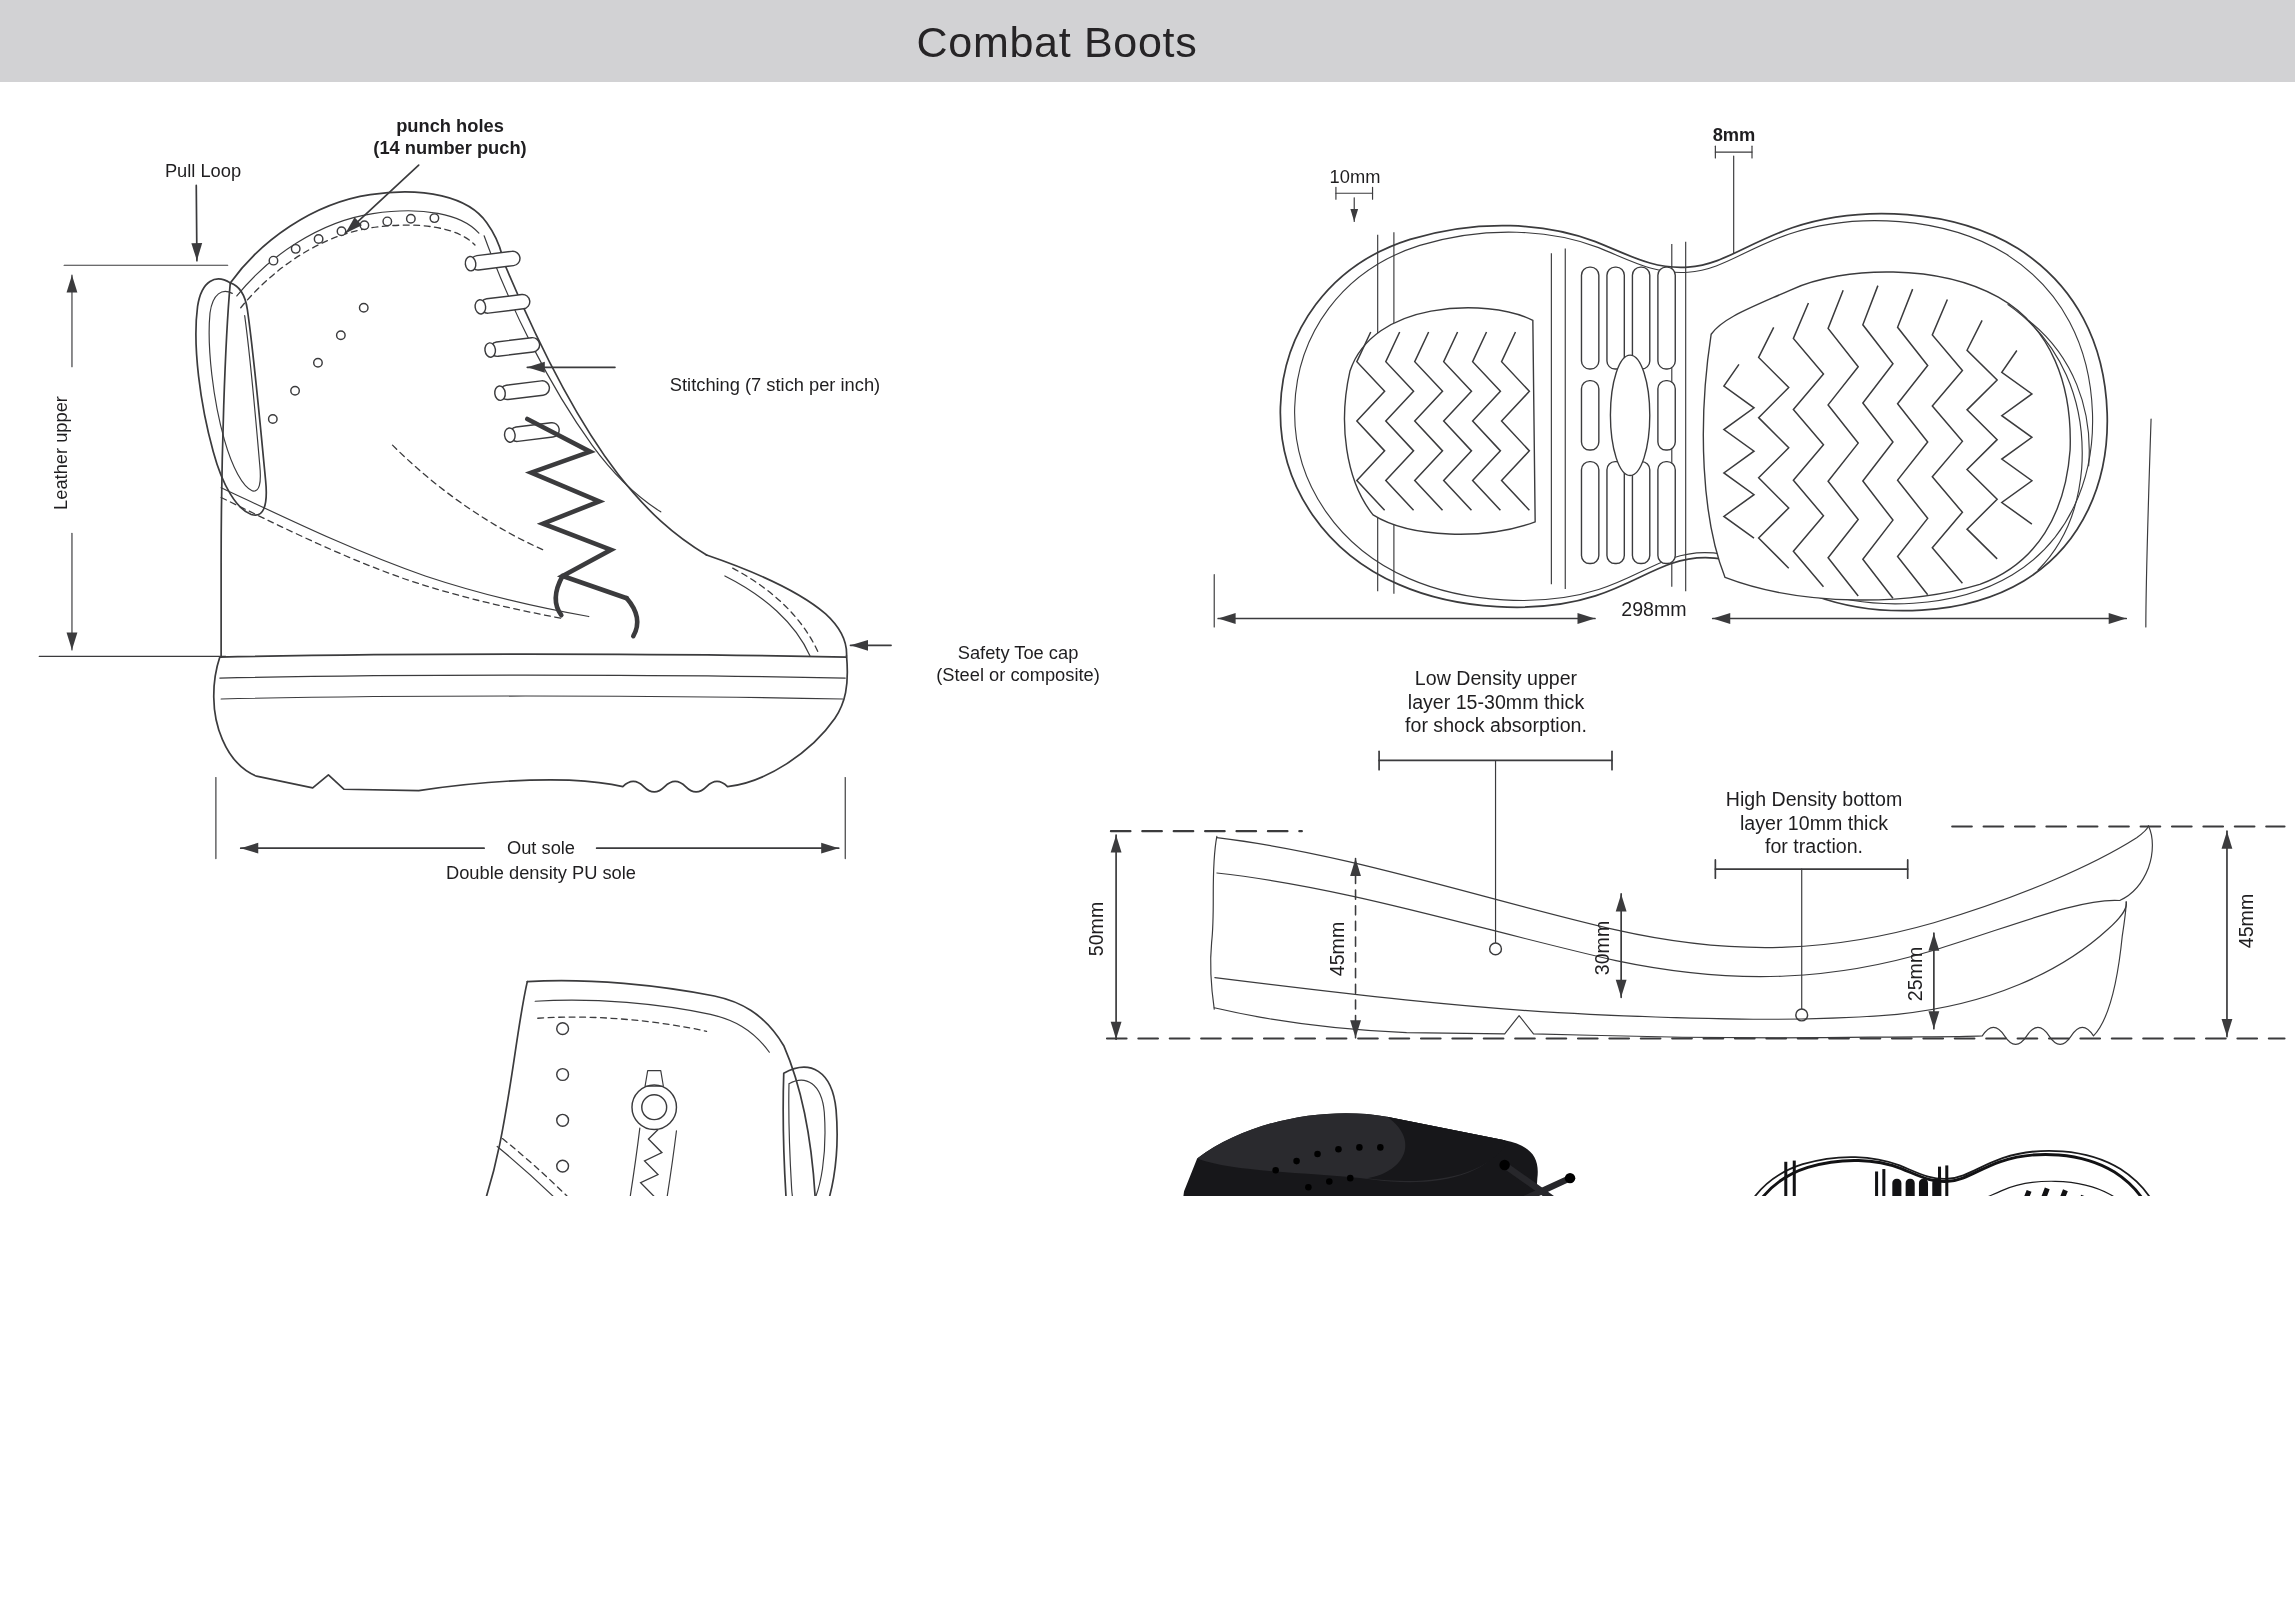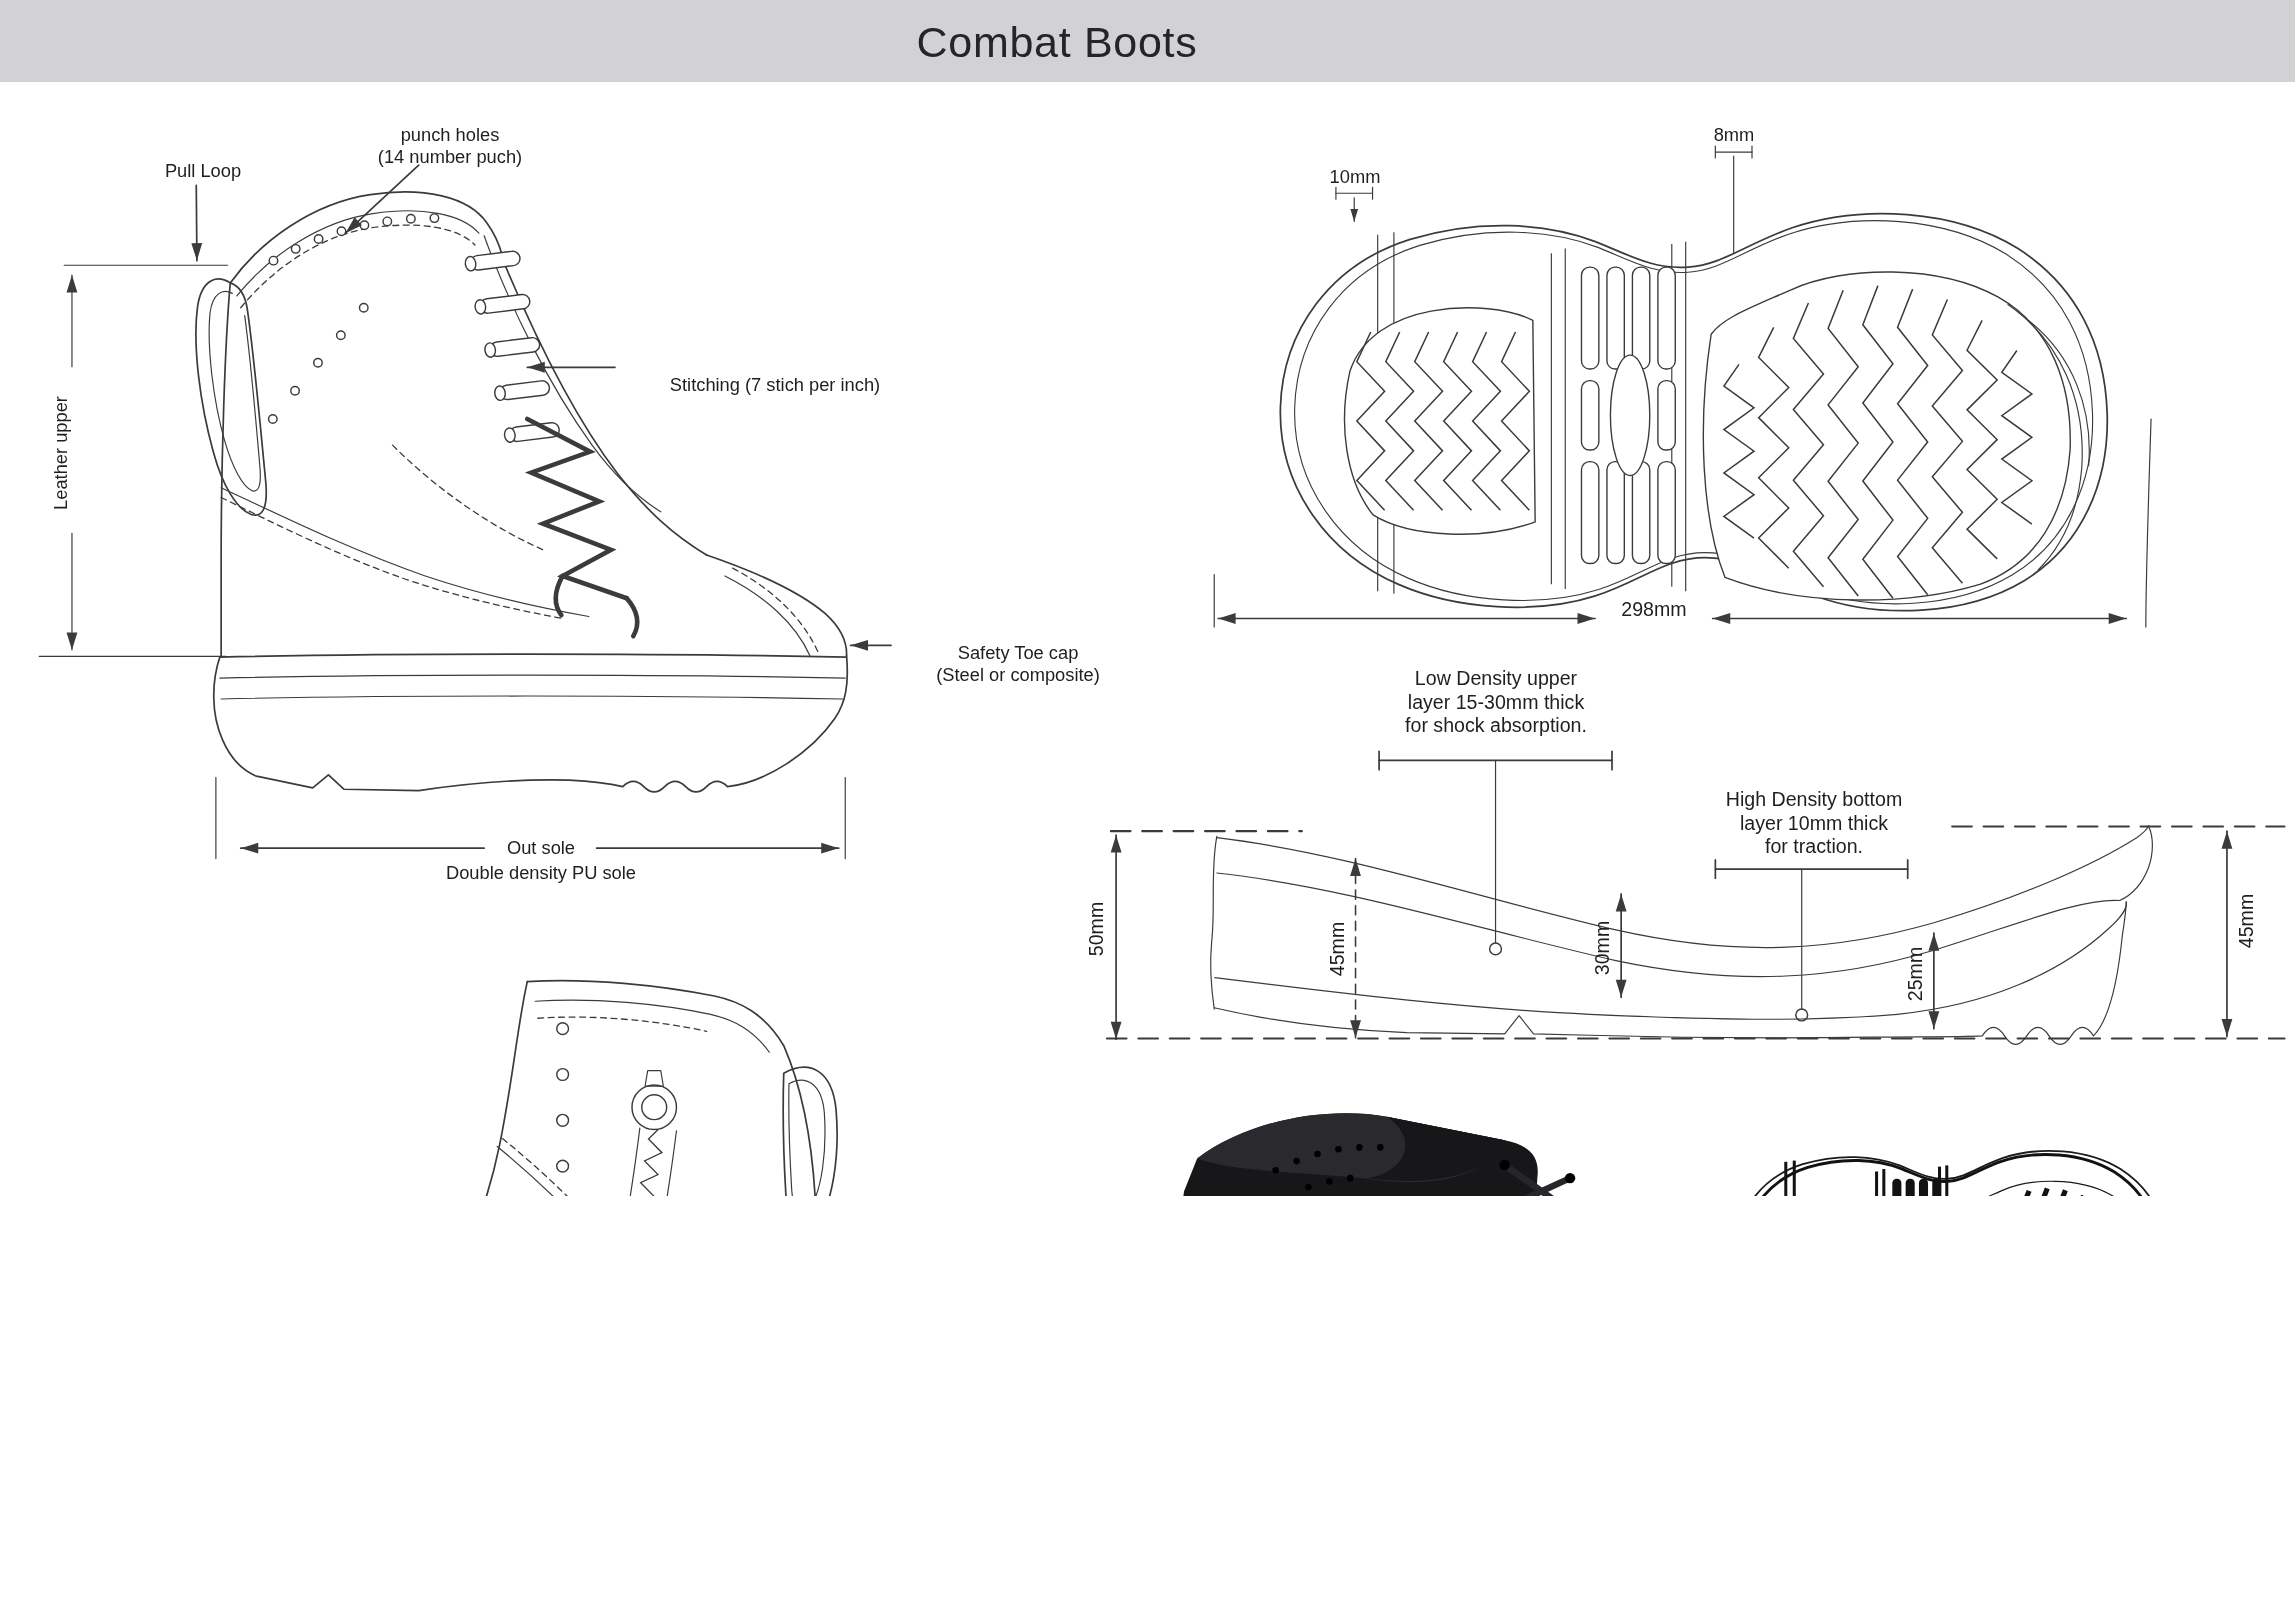--- a/index.html
+++ b/index.html
@@ -399,21 +399,21 @@
         <circle cx="410" cy="103" r="5" class="pb-eyelet"></circle>
         <circle cx="300" cy="164" r="5" class="pb-eyelet"></circle>
         <circle cx="332" cy="155" r="5" class="pb-eyelet"></circle>
         <circle cx="364" cy="150" r="5" class="pb-eyelet"></circle>
       </g>
     <path class="pb-sole" d="M95,700 C58,716 46,762 70,792 C112,818 220,828 340,828 L760,823
          C852,818 902,792 907,750 C910,722 888,706 848,701 Z"></path>
     <path class="pb-sole" d="M70,792 C160,830 400,842 620,838 L790,826 C730,846 300,852 140,830 Z"></path>
   </svg>
 
-  <div class="lbl" style="left:450px;top:146px;">
+  <div class="lbl" style="left:450px;top:137px;font-weight:bold;">
     <div>punch holes</div>
     <div>(14 number puch)</div>
   </div>
 
   <div class="lbl" style="left:203px;top:171px;">Pull Loop</div>
 
   <div class="lbl rot" style="left:61px;top:453px;">Leather upper</div>
 
   <div class="lbl" style="left:775px;top:385px;">Stitching (7 stich per inch)</div>
 
@@ -421,21 +421,21 @@
     <div>Safety Toe cap</div>
     <div>(Steel or composite)</div>
   </div>
 
   <div class="lbl" style="left:541px;top:860px;line-height:25px;">
     <div>Out sole</div>
     <div>Double density PU sole</div>
   </div>
 
   <div class="lbl" style="left:1355px;top:177px;">10mm</div>
-  <div class="lbl" style="left:1734px;top:135px;">8mm</div>
+  <div class="lbl" style="left:1734px;top:135px;font-weight:bold;">8mm</div>
   <div class="lbl big" style="left:1654px;top:610px;text-align:right;">298mm</div>
 
   <div class="lbl big rot" style="left:1097px;top:929px;">50mm</div>
   <div class="lbl big rot" style="left:1338px;top:949px;">45mm</div>
   <div class="lbl big rot" style="left:1603px;top:948px;">30mm</div>
   <div class="lbl big rot" style="left:1916px;top:974px;">25mm</div>
   <div class="lbl big rot" style="left:2247px;top:921px;">45mm</div>
 
   <div class="lbl big" style="left:1496px;top:702px;">
     <div>Low Density upper</div>

